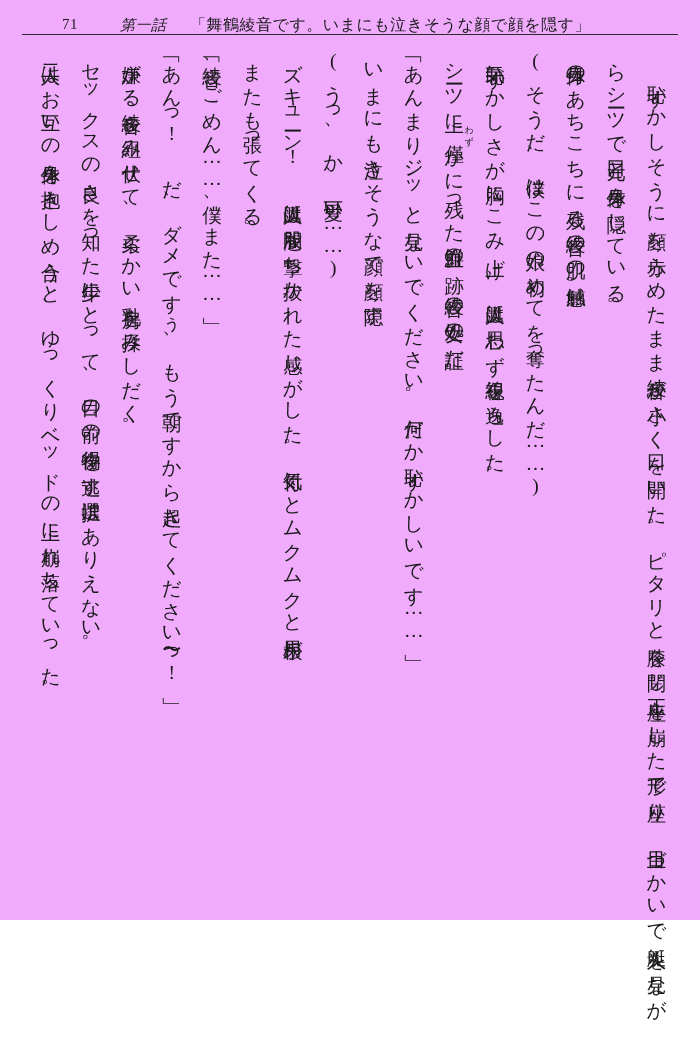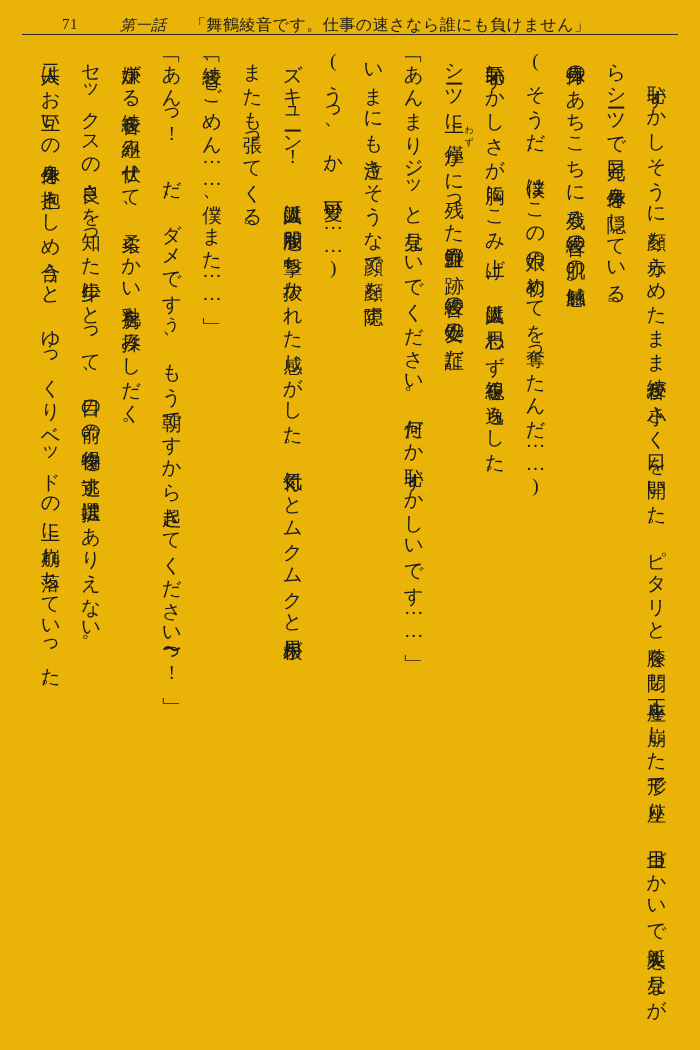--- a/index.html
+++ b/index.html
@@ -10,22 +10,22 @@
   body {
     width: 700px;
     height: 1050px;
     overflow: hidden;
     font-family: "Liberation Serif", "DejaVu Serif", serif;
     color: #1a1a1a;
   }
   #page {
     position: relative;
     width: 700px;
-    height: 1050px;
-    background: #eab308;
+    height: 920px;
+    background: #f0abfc;
     box-sizing: border-box;
   }
   
   #header {
     position: absolute;
     top: 8px;
     left: 0;
     width: 700px;
     height: 34px;
     display: flex;
@@ -95,21 +95,21 @@
   }
 </style>
 </head>
 <body>
 
 <div id="page">
 
   <div id="header">
     <span class="pageno">71</span>
     <span class="chap">第一話</span>
-    <span class="title">「舞鶴綾音です。仕事の速さなら誰にも負けません」</span>
+    <span class="title">「舞鶴綾音です。いまにも泣きそうな顔で顔を隠す」</span>
   </div>
 
   <div id="rule"></div>
 
   <div id="body">
     <p>恥ずかしそうに顔を赤らめたまま綾音が小さく口を開いた。ピタリと膝を閉じ正座を崩した形で座り、上目づかいで艇人を見ながらシーツで口元と身体を隠している。</p>
     <p class="noind">身体のあちこちに残る綾音の肌の感触。</p>
     <p class="noind">(そうだ、僕はこの娘の初めてを奪ったんだ……)</p>
     <p class="noind">気恥ずかしさが胸にこみ上げ、艇人は思わず視線を逸らした。</p>
     <p class="noind">シーツ上に<ruby><span>僅</span><rt>わず</rt></ruby>かに残った鮮血の跡。綾音の処女の証だ。</p>

